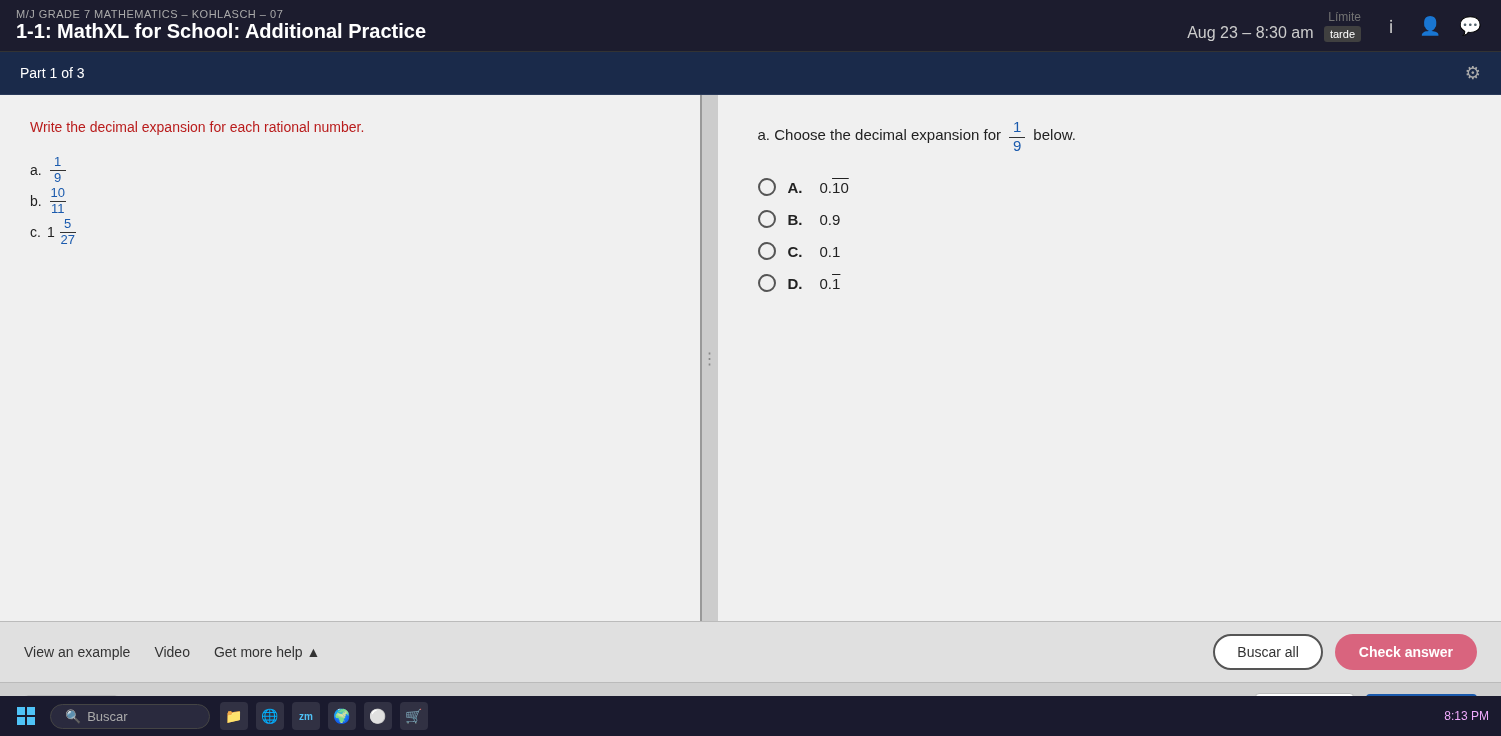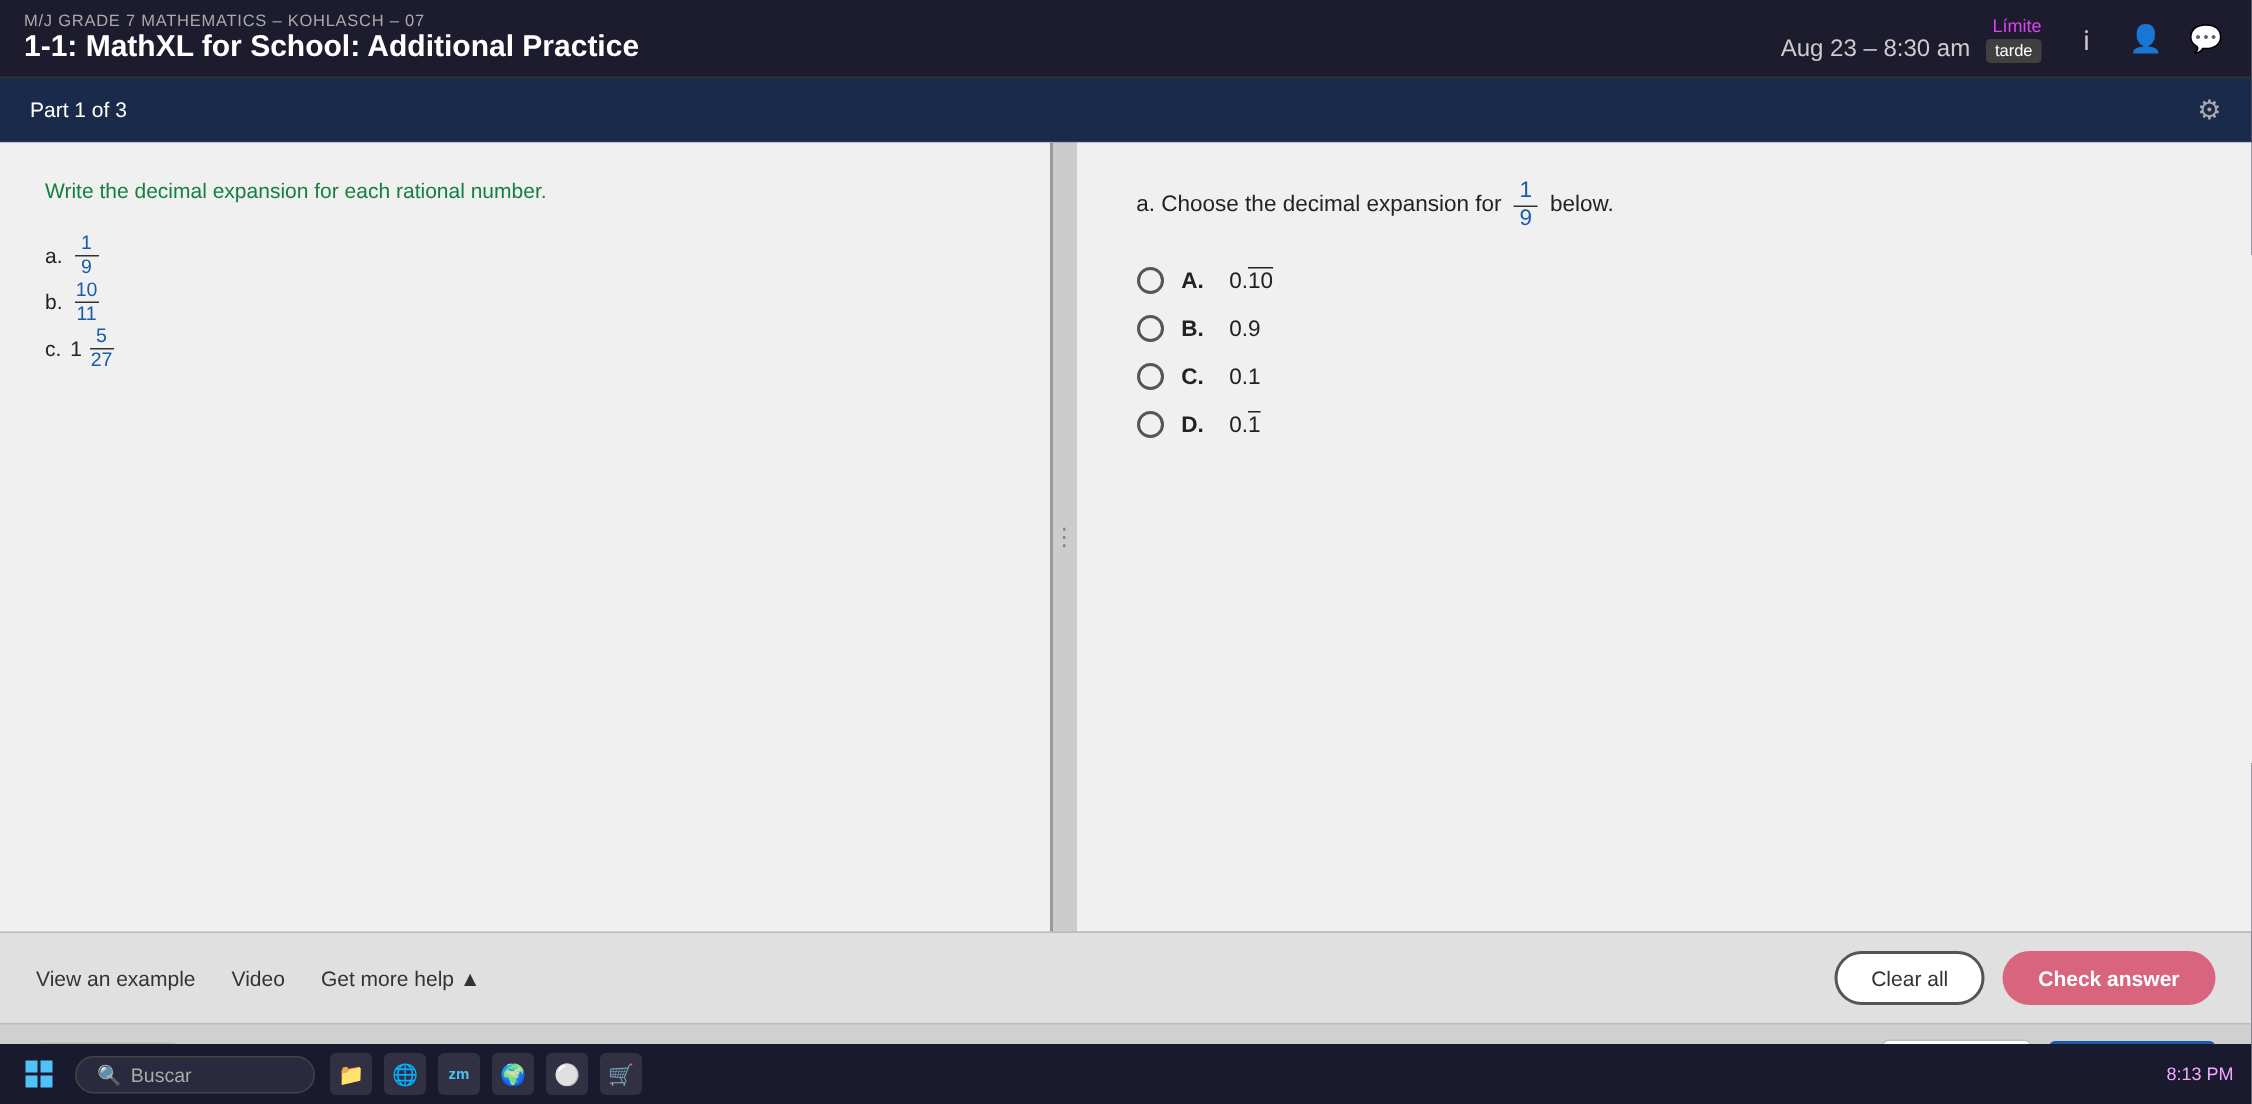--- a/index.html
+++ b/index.html
@@ -48,21 +48,21 @@
     .header-right {
       display: flex;
       align-items: center;
       gap: 16px;
     }
     .limite-box {
       text-align: right;
     }
     .limite-label {
       font-size: 12px;
-      color: #d946ef;
+      color: #737373;
     }
     .tarde-badge {
       background: #404040;
       color: white;
       font-size: 11px;
       padding: 2px 6px;
       border-radius: 3px;
       margin-left: 6px;
     }
     .header-icons {
@@ -119,21 +119,21 @@
     
     .left-panel {
       flex: 1;
       padding: 24px 30px;
       background: #f0f0f0;
       border-right: 2px solid #999;
       position: relative;
     }
     .question-instruction {
       font-size: 14px;
-      color: #15803d;
+      color: #b91c1c;
       margin-bottom: 20px;
     }
     .rational-list {
       list-style: none;
       font-size: 14px;
       color: #222;
       line-height: 2.2;
     }
     .rational-list li {
       display: flex;
@@ -493,21 +493,21 @@
 
   </div>
 
   <div class="bottom-toolbar">
     <div class="help-links">
       <a class="help-link">View an example</a>
       <a class="help-link">Video</a>
       <a class="help-link">Get more help ▲</a>
     </div>
     <div class="action-buttons">
-      <button class="btn-clear">Clear all</button>
+      <button class="btn-clear">Buscar all</button>
       <button class="btn-check">Check answer</button>
     </div>
   </div>
 
   <div class="nav-bar">
     <button class="progreso-btn">r Progreso</button>
     <div class="nav-right">
       <span class="pregunta-label">Pregunta</span>
       <input class="pregunta-input" type="text" value="12" style="">
       <span class="de-label">de 14</span>

